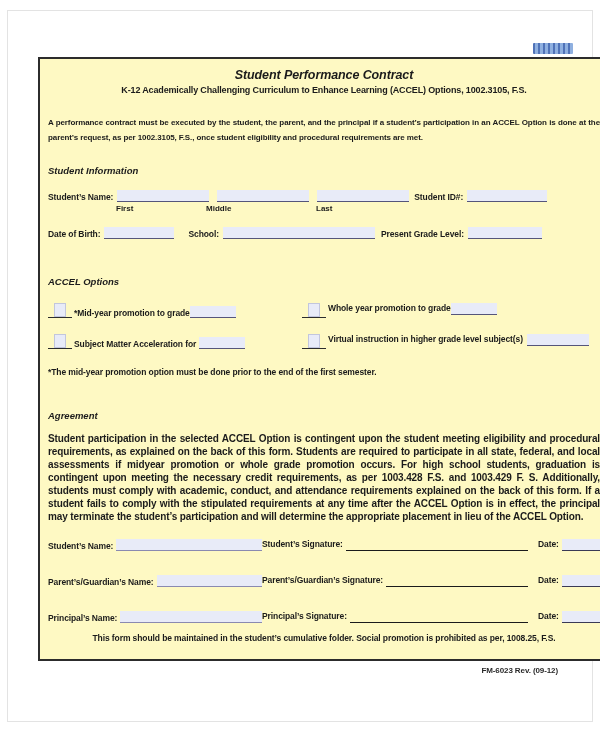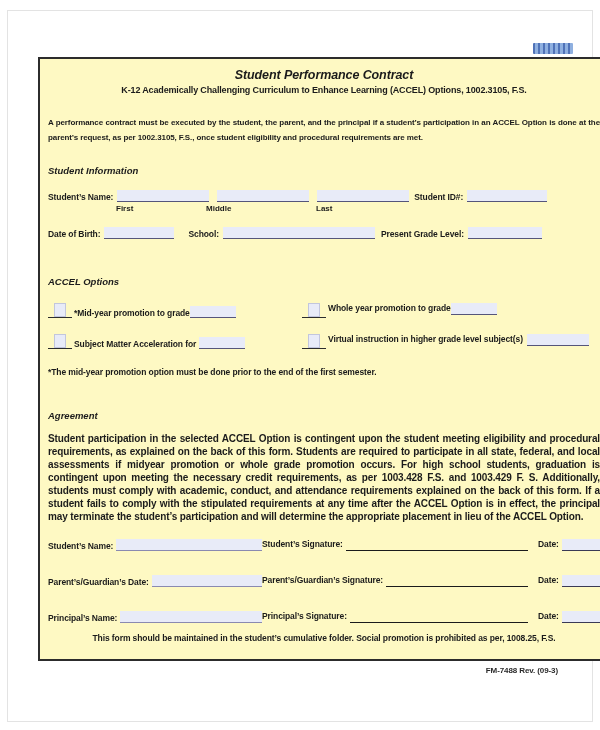--- a/index.html
+++ b/index.html
@@ -179,21 +179,21 @@
       <span class="uline"></span>
     </div>
     <div class="sig-col3">
       <span class="lbl">Date:</span>
       <span class="blank"></span>
     </div>
   </div>
 
   <div class="sig-row sig-rown">
     <div class="sig-col1">
-      <span class="lbl">Parent’s/Guardian’s Date:</span>
+      <span class="lbl">Parent’s/Guardian’s Name:</span>
       <span class="blank"></span>
     </div>
     <div class="sig-col2">
       <span class="lbl">Parent’s/Guardian’s Signature:</span>
       <span class="uline"></span>
     </div>
     <div class="sig-col3">
       <span class="lbl">Date:</span>
       <span class="blank"></span>
     </div>
@@ -211,13 +211,13 @@
     <div class="sig-col3">
       <span class="lbl">Date:</span>
       <span class="blank"></span>
     </div>
   </div>
 
   <div class="retention">This form should be maintained in the student’s cumulative folder.  Social promotion is prohibited as per, 1008.25, F.S.</div>
 
 </div>
 
-<div class="fm-ref">FM-7488 Rev. (09-3)</div>
+<div class="fm-ref">FM-6023 Rev. (09-12)</div>
 
 </body></html>

